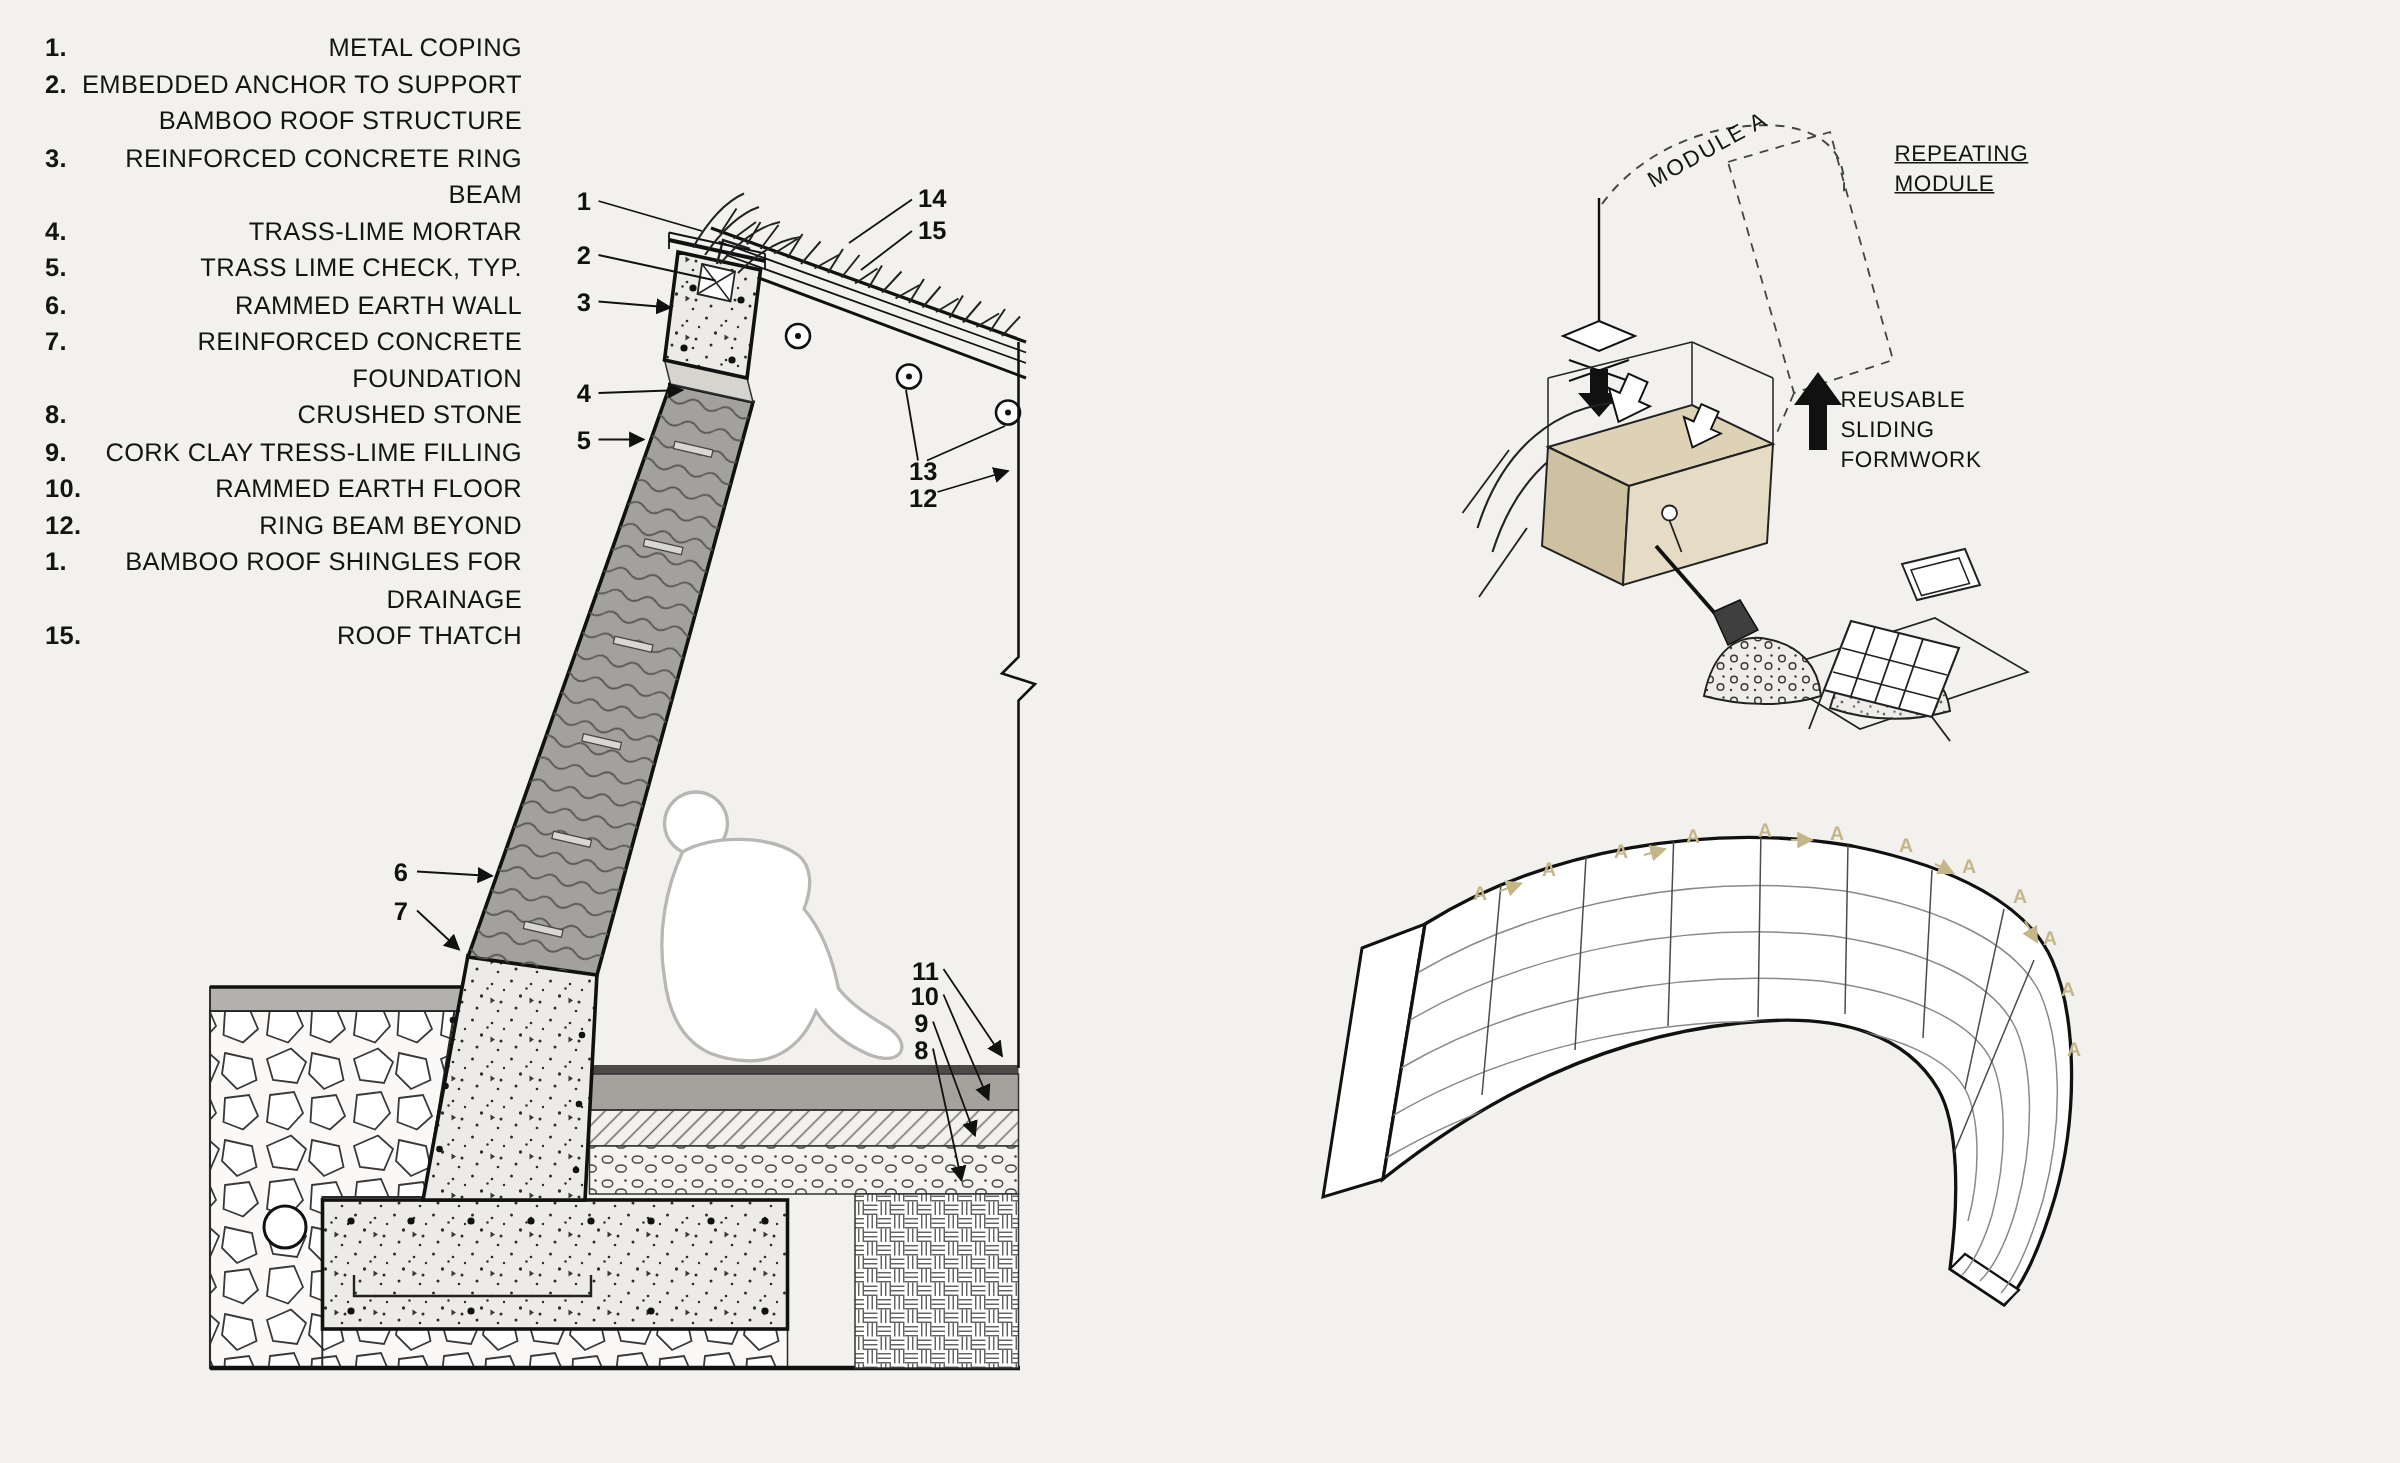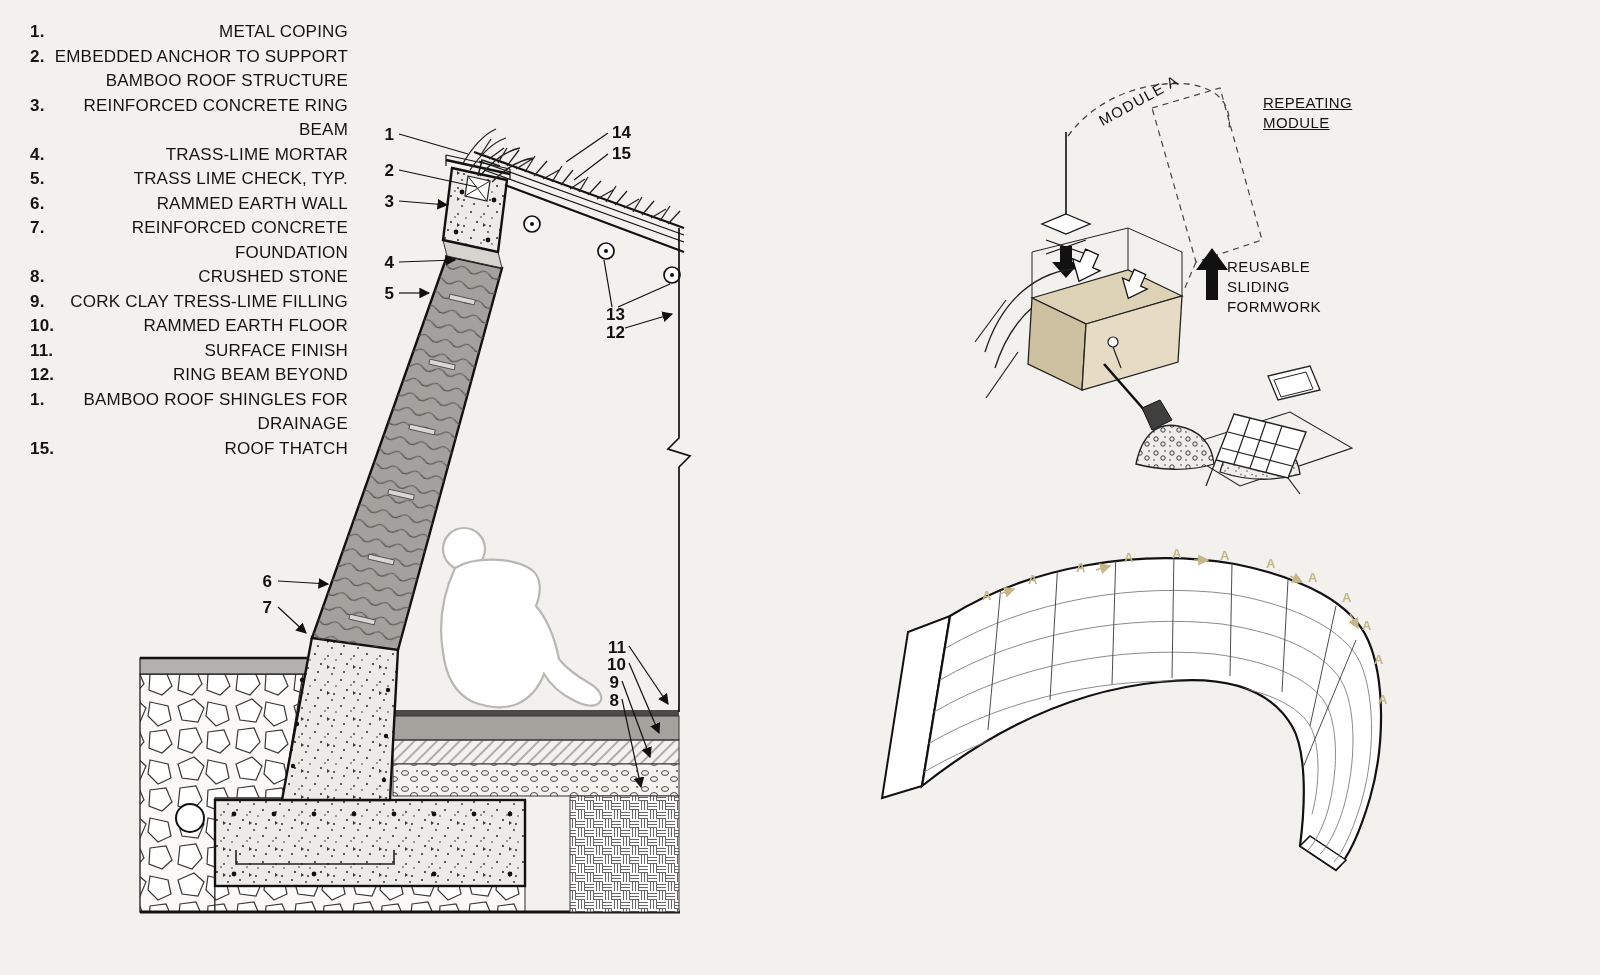--- a/index.html
+++ b/index.html
@@ -60,24 +60,20 @@
       </div>
     <div class="legend-item">
         <span class="num">9.</span>
         <span class="txt">CORK CLAY TRESS-LIME FILLING</span>
       </div>
     <div class="legend-item">
         <span class="num">10.</span>
         <span class="txt">RAMMED EARTH FLOOR</span>
       </div>
     <div class="legend-item">
-        <span class="num">11.</span>
-        <span class="txt">SURFACE FINISH</span>
-      </div>
-    <div class="legend-item">
         <span class="num">12.</span>
         <span class="txt">RING BEAM BEYOND</span>
       </div>
     <div class="legend-item">
         <span class="num">1.</span>
         <span class="txt">BAMBOO ROOF SHINGLES FOR DRAINAGE</span>
       </div>
     <div class="legend-item">
         <span class="num">15.</span>
         <span class="txt">ROOF THATCH</span>

